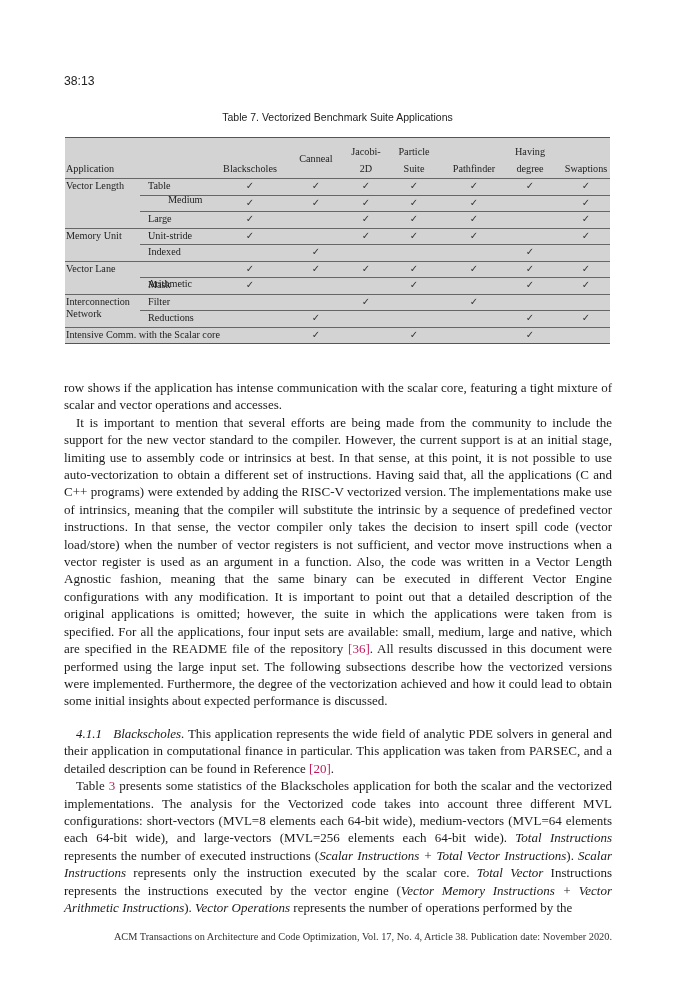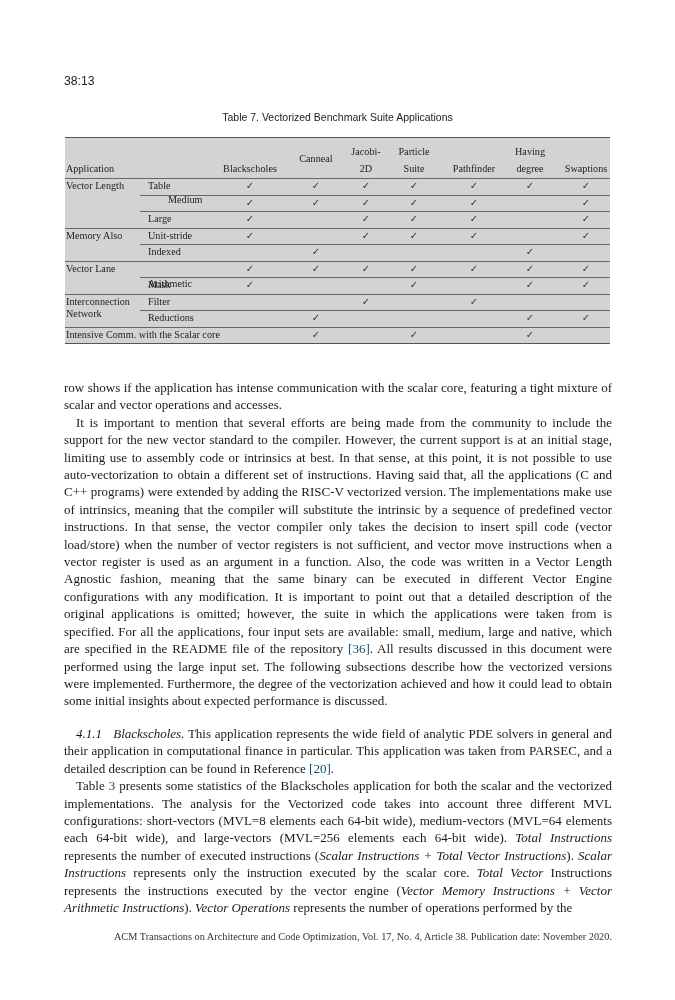--- a/index.html
+++ b/index.html
@@ -13,21 +13,21 @@
   .tbl { position: absolute; top: 137px; left: 65px; width: 545px; height: 205px;
          background: #d3d3d3; border-top: 1.5px solid #555; border-bottom: 1.5px solid #555; }
   .tbl .cell { position: absolute; font-size: 10.2px; line-height: 16px; white-space: nowrap; color: #222; }
   .tbl .hdr { text-align: center; }
   .tbl .rule { position: absolute; height: 0; border-top: 1px solid #666; }
   .tbl .chk { position: absolute; font-size: 10px; line-height: 16px; text-align: center; width: 20px; color: #333; }
   .body-text { position: absolute; left: 64px; width: 548px; font-size: 13px; line-height: 17.4px;
                text-align: justify; color: #1a1a1a; }
   .body-text p { margin: 0; }
   .indent { text-indent: 12px; }
-  .ref { color: #0c4a6e; }
+  .ref { color: #be185d; }
   .footer { position: absolute; top: 931px; left: 0; width: 675px; text-align: right; padding-right: 63px;
             box-sizing: border-box; font-size: 10.3px; color: #333; }
   i { font-style: italic; }
 </style>
 </head>
 <body>
 
 <div class="running-head">
   <span>38:13</span>
 </div>
@@ -65,21 +65,21 @@
     <div class="chk" style="left: 399px; top: 56.5px;">✓</div>
     <div class="chk" style="left: 511px; top: 56.5px;">✓</div>
     <div class="rule" style="left: 75px; width: 470px; top: 73px;"></div>
     <div class="cell" style="left: 83px; top: 73px;">Large</div>
     <div class="chk" style="left: 175px; top: 73px;">✓</div>
     <div class="chk" style="left: 291px; top: 73px;">✓</div>
     <div class="chk" style="left: 339px; top: 73px;">✓</div>
     <div class="chk" style="left: 399px; top: 73px;">✓</div>
     <div class="chk" style="left: 511px; top: 73px;">✓</div>
     <div class="rule" style="left: 0px; width: 545px; top: 89.5px;"></div>
-    <div class="cell" style="left: 1px; top: 89.5px;">Memory Also</div>
+    <div class="cell" style="left: 1px; top: 89.5px;">Memory Unit</div>
     <div class="cell" style="left: 83px; top: 89.5px;">Unit-stride</div>
     <div class="chk" style="left: 175px; top: 89.5px;">✓</div>
     <div class="chk" style="left: 291px; top: 89.5px;">✓</div>
     <div class="chk" style="left: 339px; top: 89.5px;">✓</div>
     <div class="chk" style="left: 399px; top: 89.5px;">✓</div>
     <div class="chk" style="left: 511px; top: 89.5px;">✓</div>
     <div class="rule" style="left: 75px; width: 470px; top: 106px;"></div>
     <div class="cell" style="left: 83px; top: 106px;">Indexed</div>
     <div class="chk" style="left: 241px; top: 106px;">✓</div>
     <div class="chk" style="left: 455px; top: 106px;">✓</div>

